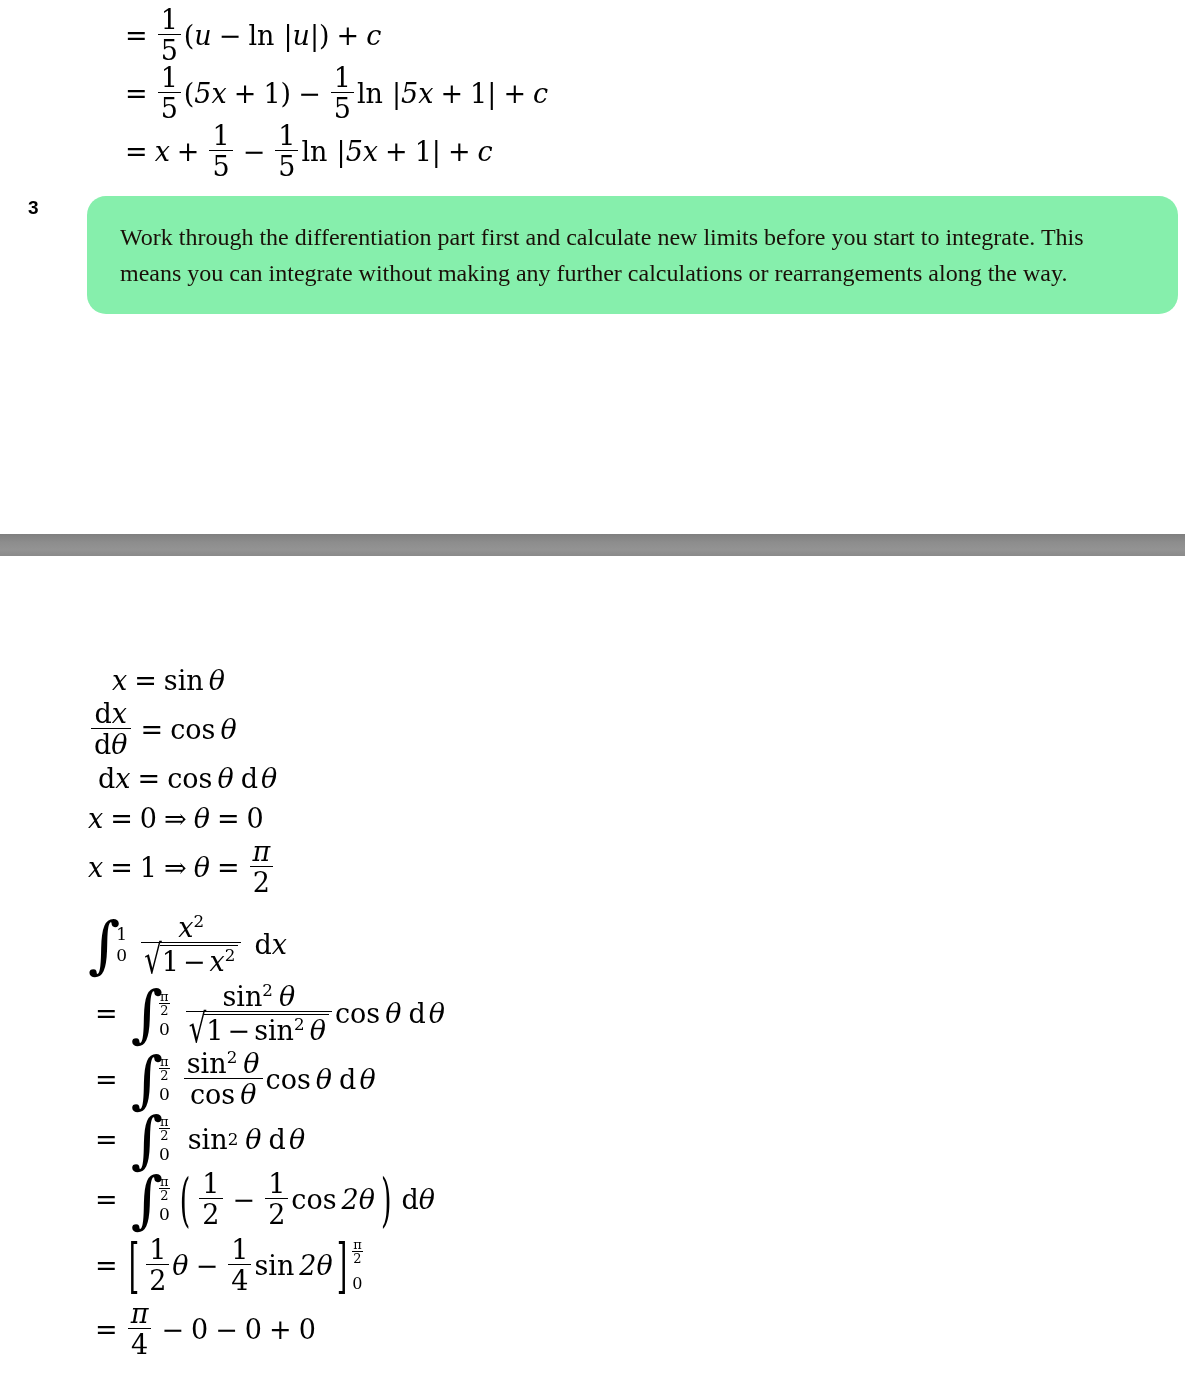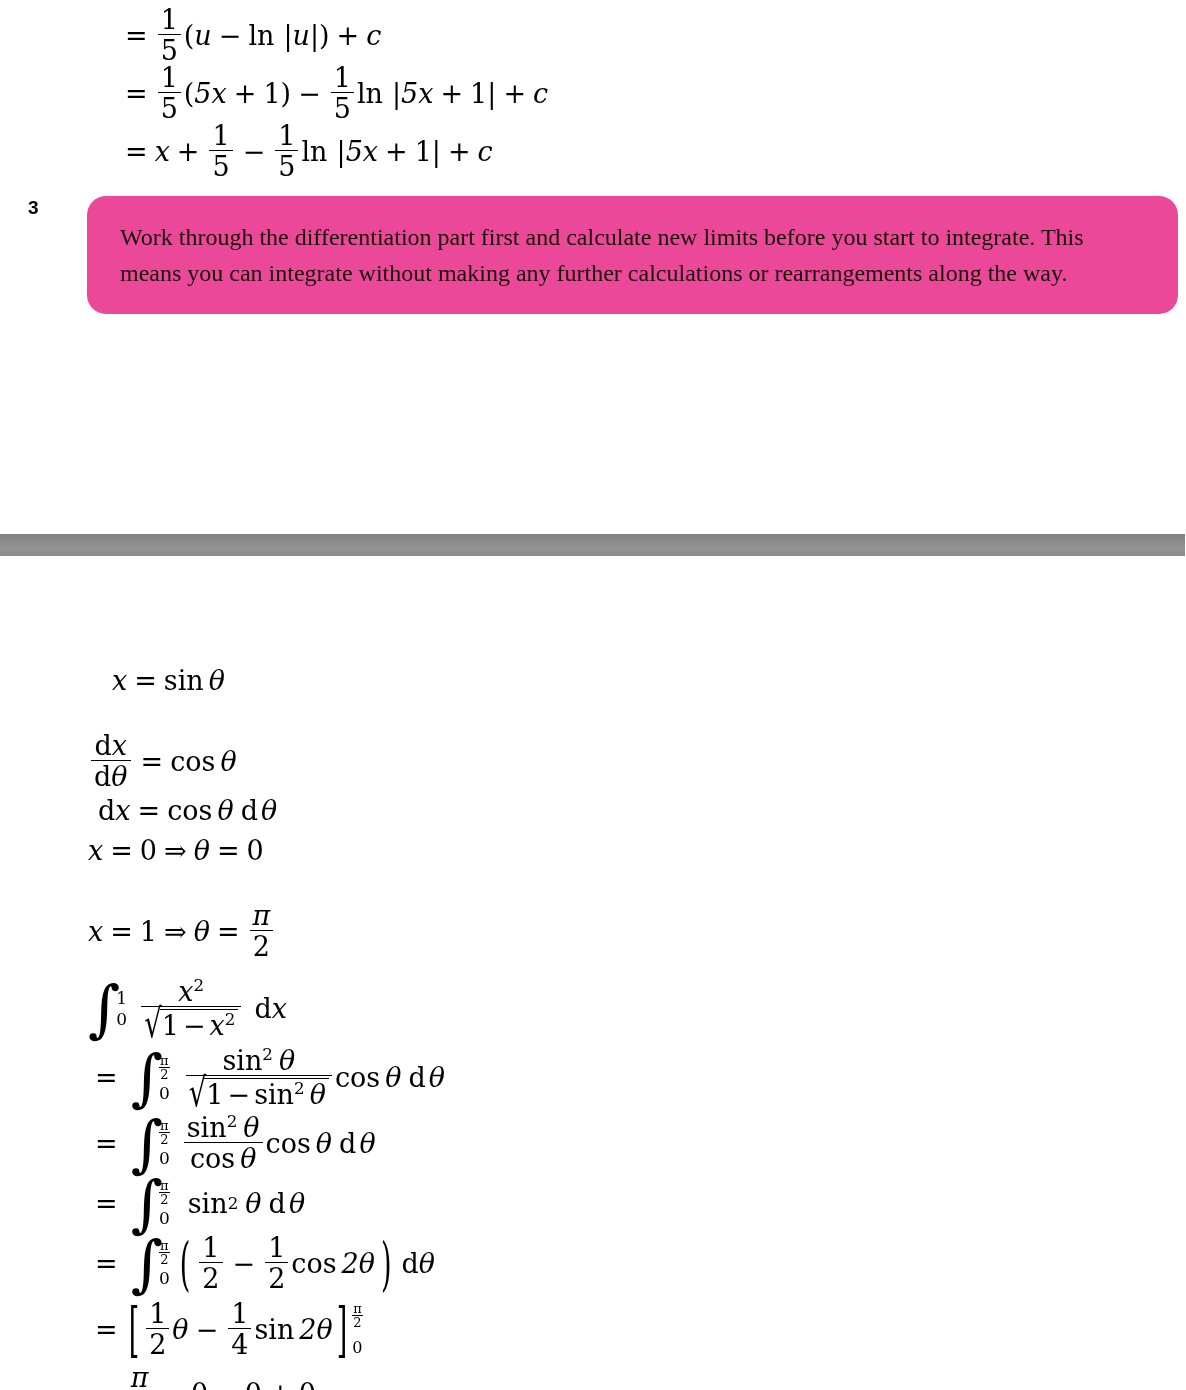--- a/index.html
+++ b/index.html
@@ -158,21 +158,21 @@
     font-family: "Liberation Sans", sans-serif;
     font-weight: bold;
     font-size: 19px;
     color: #000;
   }
   #callout-box {
     position: absolute;
     left: 87px; top: 6px;
     width: 1091px;
     min-height: 96px;
-    background: #ec4899;
+    background: #86efac;
     border-radius: 19px;
     padding: 23px 30px 22px 33px;
   }
   #callout-text {
     font-family: "Liberation Serif", serif;
     font-size: 24px;
     line-height: 1.52;
     color: #1a1008;
     margin: 0;
   }
@@ -191,21 +191,21 @@
     left: 88px;
     top: 660px;
   }
   #lower-equations .eqline {
     display: flex;
     align-items: center;
     min-height: 40px;
   }
   .eq-indent-a { padding-left: 24px; }
   .eq-indent-b { padding-left: 10px; }
-  .row-tall { min-height: 56px; margin-top: 32px; }
+  .row-tall { min-height: 56px; }
   .row-xtall { min-height: 72px; }
 </style>
 </head>
 <body>
 
 <div id="top-equations">
 
   <div class="eqline math">
     <span class="mo">=</span>
     <span class="frac">

